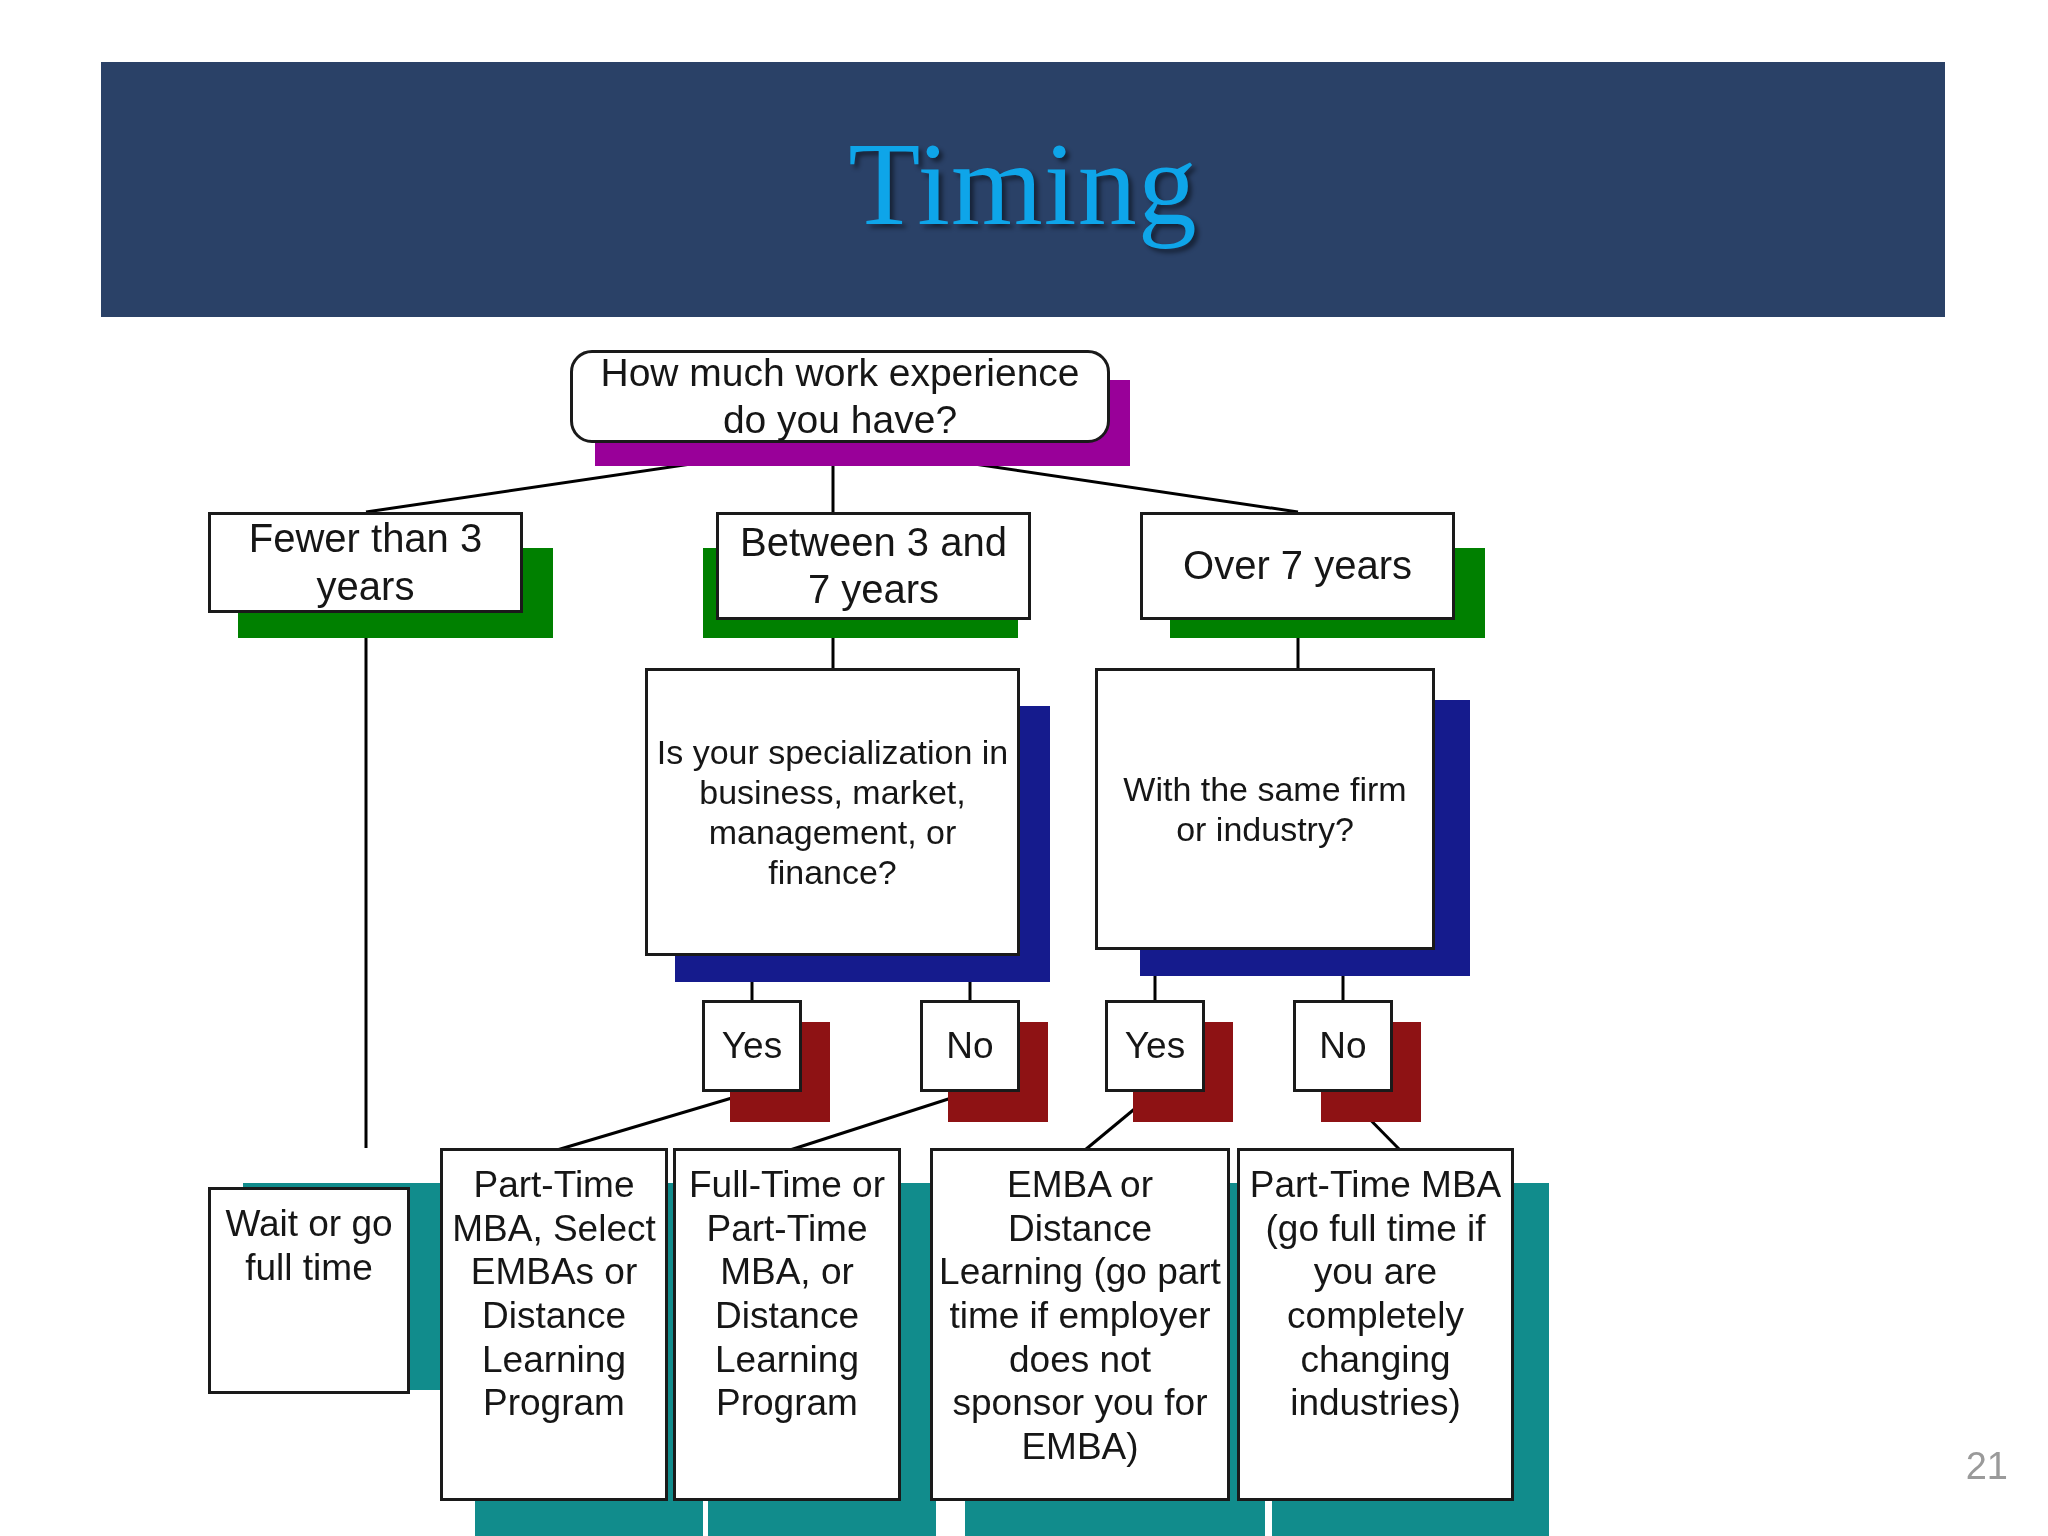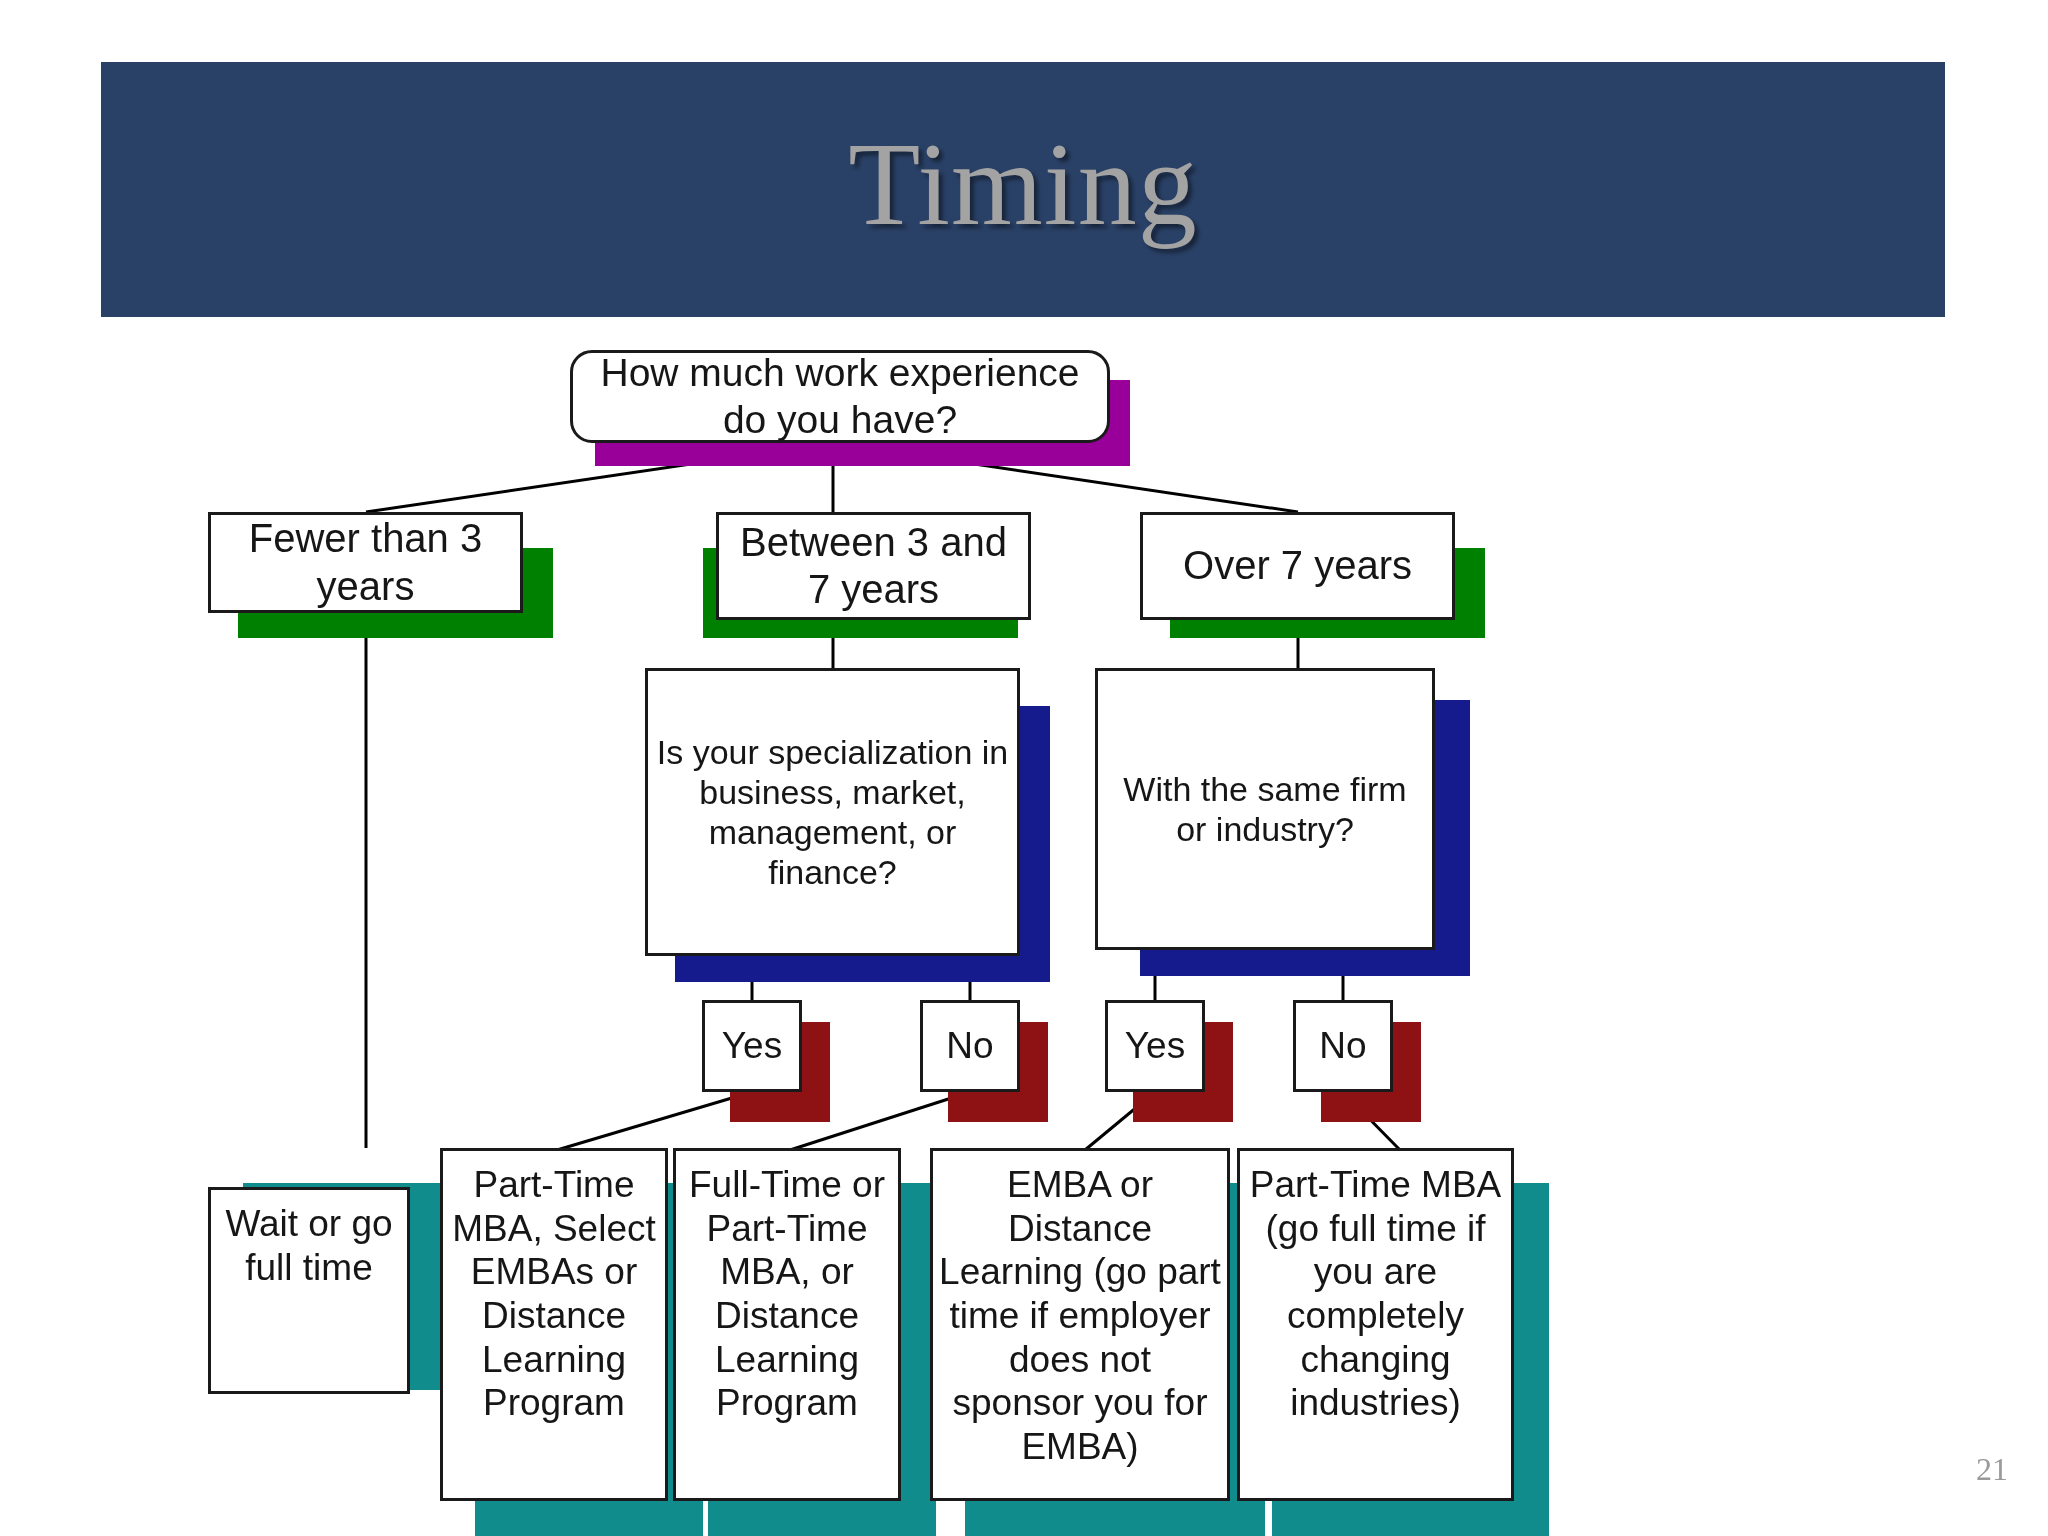--- a/index.html
+++ b/index.html
@@ -28,21 +28,21 @@
   }
   #title-text {
     position: absolute;
     left: 0;
     top: 0;
     width: 100%;
     height: 100%;
     display: flex;
     align-items: center;
     justify-content: center;
-    color: #a3a3a3;
+    color: #0ea5e9;
     font-family: "Liberation Serif", serif;
     font-size: 118px;
     line-height: 1;
     letter-spacing: 1px;
     text-shadow: 4px 4px 4px rgba(0,0,0,0.45);
     padding-bottom: 10px;
     box-sizing: border-box;
   }
 
   
@@ -88,22 +88,22 @@
   .n-quest  { font-size: 34px; }
   .n-yn     { font-size: 37px; }
   .n-leaf   { font-size: 37px; align-items: flex-start; padding-top: 12px; }
 
   
   #page-number {
     position: absolute;
     right: 40px;
     bottom: 48px;
     color: #9a9a9a;
-    font-family: Liberation Serif, serif;
-    font-size: 32px;
+    font-family: Liberation Sans, sans-serif;
+    font-size: 38px;
     z-index: 5;
   }
 </style>
 </head>
 <body>
 
 <div id="slide">
 
   <div id="title-bar">
     <div id="title-text">Timing</div>

